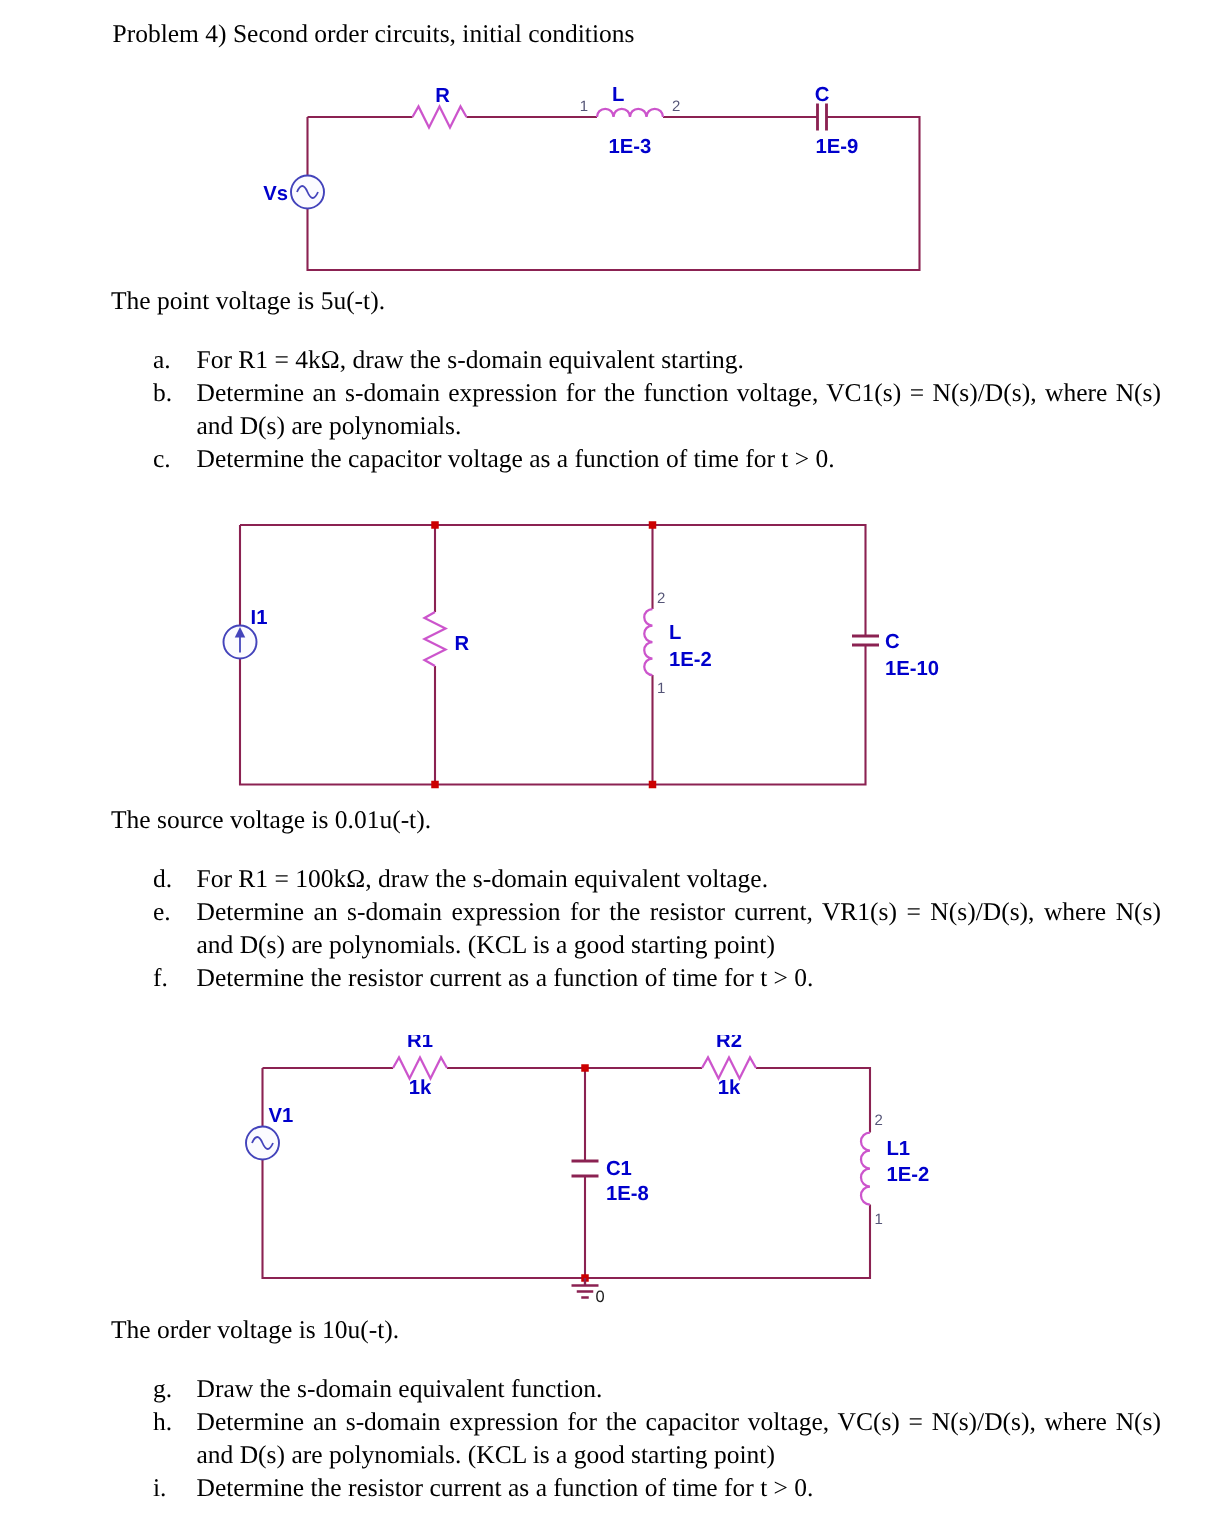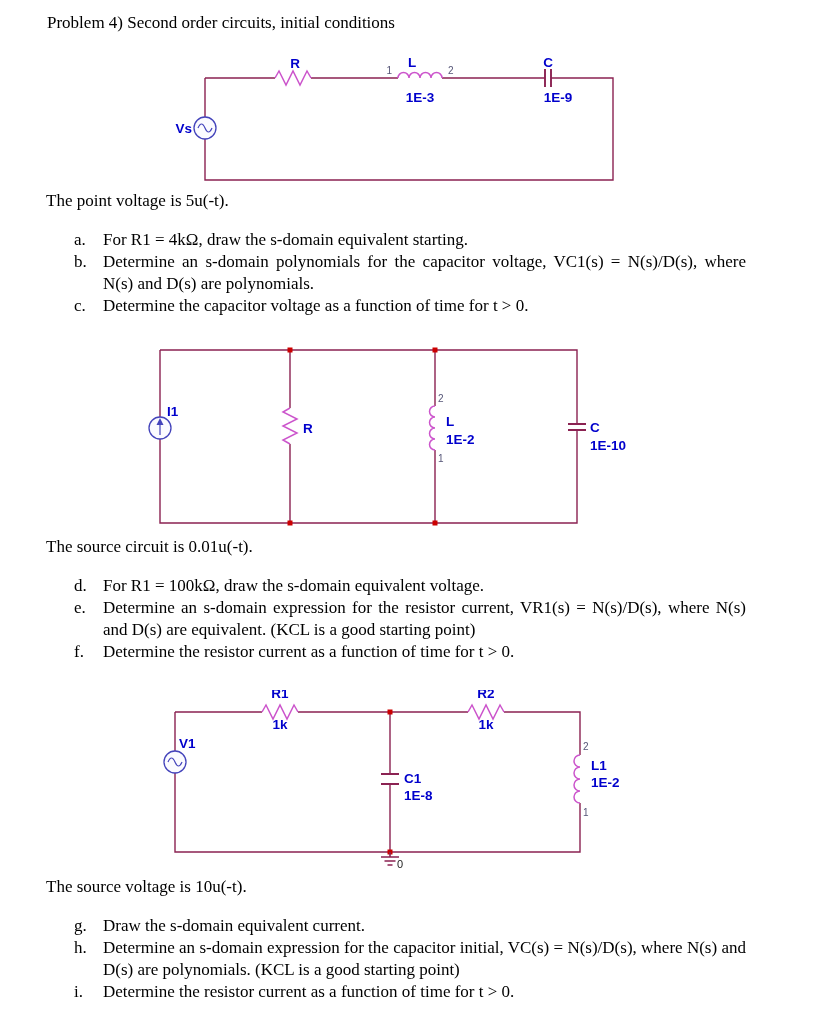--- a/index.html
+++ b/index.html
@@ -2,21 +2,21 @@
 <html style="--wire: #8b2252; --component: #cc55cc; --label: #0000cc; --node: #cc0000; --source_stroke: #4444bb;"><head>
 <meta charset="utf-8">
 <style>
   :root{
     --wire:#8b2252; --component:#cc55cc; --label:#0000cc;
     --node:#cc0000; --source_stroke:#4444bb;
   }
   *{margin:0;padding:0;box-sizing:border-box;}
   html,body{width:815px;height:1024px;background:#ffffff;overflow:hidden;}
   body{position:relative;font-family:"Liberation Serif", serif;font-size:17px;color:#000;}
-  .abs{position:absolute;}
+  .abs{position:absolute;margin-left:28px;}
   .title{left:47px;top:13px;}
   .note{left:46px;}
   .items{left:74px;width:672px;}
   .item{display:flex;line-height:22px;align-items:flex-start;}
   .item .letter{width:29px;flex:none;}
   .item .text{flex:1;text-align:justify;}
   svg.circuit{position:absolute;left:0;}
   .wire{stroke:var(--wire);stroke-width:1.4;fill:none;}
   .comp{stroke:var(--component);stroke-width:1.5;fill:none;}
   .plate{stroke:var(--wire);stroke-width:1.9;fill:none;}
@@ -53,21 +53,21 @@
 </svg>
 
 <div class="abs note" style="top:191px">The point voltage is 5u(-t).</div>
 <div class="abs items" style="top:229px">
   <div class="item">
     <span class="letter">a.</span>
     <span class="text">For R1 = 4kΩ, draw the s-domain equivalent starting.</span>
   </div>
   <div class="item">
     <span class="letter">b.</span>
-    <span class="text">Determine an s-domain polynomials for the capacitor voltage, VC1(s) = N(s)/D(s), where N(s) and D(s) are polynomials.</span>
+    <span class="text">Determine an s-domain expression for the function voltage, VC1(s) = N(s)/D(s), where N(s) and D(s) are polynomials.</span>
   </div>
   <div class="item">
     <span class="letter">c.</span>
     <span class="text">Determine the capacitor voltage as a function of time for t &gt; 0.</span>
   </div>
 </div>
 
 <svg class="circuit" style="top:340px" width="815" height="195" viewBox="0 0 815 195">
   <path class="wire" d="M160 10 H577 V84 M577 90 V183 H160 V99 M160 77 V10
            M290 10 V68 M290 104 V183
@@ -85,29 +85,29 @@
   <text class="lbl" x="167" y="76">I1</text>
   <text class="lbl" x="303" y="93">R</text>
   <text class="pin" x="438" y="62">2</text>
   <text class="pin" x="438" y="122">1</text>
   <text class="lbl" x="446" y="86">L</text>
   <text class="lbl" x="446" y="104">1E-2</text>
   <text class="lbl" x="590" y="92">C</text>
   <text class="lbl" x="590" y="110">1E-10</text>
 </svg>
 
-<div class="abs note" style="top:537px">The source circuit is 0.01u(-t).</div>
+<div class="abs note" style="top:537px">The source voltage is 0.01u(-t).</div>
 <div class="abs items" style="top:575px">
   <div class="item">
     <span class="letter">d.</span>
     <span class="text">For R1 = 100kΩ, draw the s-domain equivalent voltage.</span>
   </div>
   <div class="item">
     <span class="letter">e.</span>
-    <span class="text">Determine an s-domain expression for the resistor current, VR1(s) = N(s)/D(s), where N(s) and D(s) are equivalent. (KCL is a good starting point)</span>
+    <span class="text">Determine an s-domain expression for the resistor current, VR1(s) = N(s)/D(s), where N(s) and D(s) are polynomials. (KCL is a good starting point)</span>
   </div>
   <div class="item">
     <span class="letter">f.</span>
     <span class="text">Determine the resistor current as a function of time for t &gt; 0.</span>
   </div>
 </div>
 
 <svg class="circuit" style="top:690px" width="815" height="185" viewBox="0 0 815 185">
   <path class="wire" d="M175 22 H262 M298 22 H468 M504 22 H580 V65 M580 113 V162 H175 V83 M175 61 V22
            M390 22 V84 M390 94 V162"></path>
@@ -127,27 +127,27 @@
   <text class="lbl" x="486" y="8" text-anchor="middle">R2</text>
   <text class="lbl" x="486" y="39" text-anchor="middle">1k</text>
   <text class="lbl" x="404" y="93">C1</text>
   <text class="lbl" x="404" y="110">1E-8</text>
   <text class="pin" x="583" y="60">2</text>
   <text class="pin" x="583" y="126">1</text>
   <text class="lbl" x="591" y="80">L1</text>
   <text class="lbl" x="591" y="97">1E-2</text>
 </svg>
 
-<div class="abs note" style="top:877px">The source voltage is 10u(-t).</div>
+<div class="abs note" style="top:877px">The order voltage is 10u(-t).</div>
 <div class="abs items" style="top:915px">
   <div class="item">
     <span class="letter">g.</span>
-    <span class="text">Draw the s-domain equivalent current.</span>
+    <span class="text">Draw the s-domain equivalent function.</span>
   </div>
   <div class="item">
     <span class="letter">h.</span>
-    <span class="text">Determine an s-domain expression for the capacitor initial, VC(s) = N(s)/D(s), where N(s) and D(s) are polynomials. (KCL is a good starting point)</span>
+    <span class="text">Determine an s-domain expression for the capacitor voltage, VC(s) = N(s)/D(s), where N(s) and D(s) are polynomials. (KCL is a good starting point)</span>
   </div>
   <div class="item">
     <span class="letter">i.</span>
     <span class="text">Determine the resistor current as a function of time for t &gt; 0.</span>
   </div>
 </div>
 
 </body></html>

